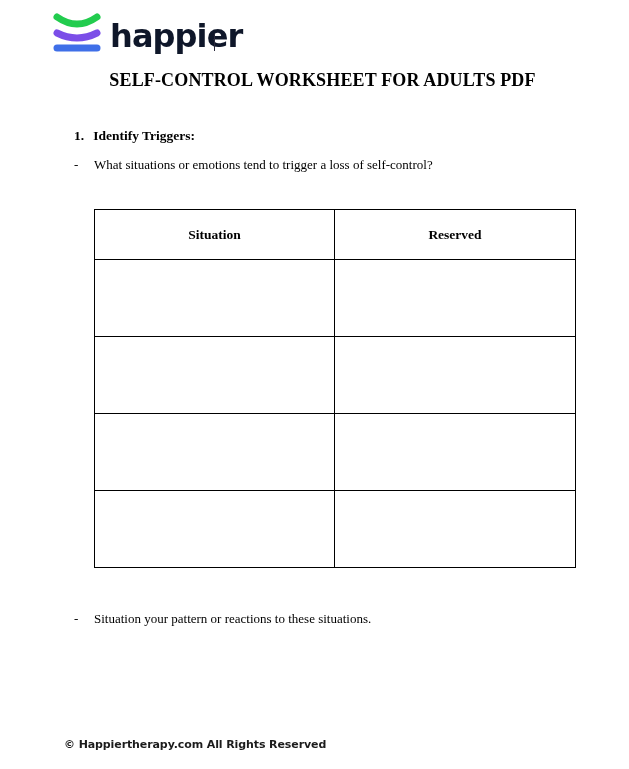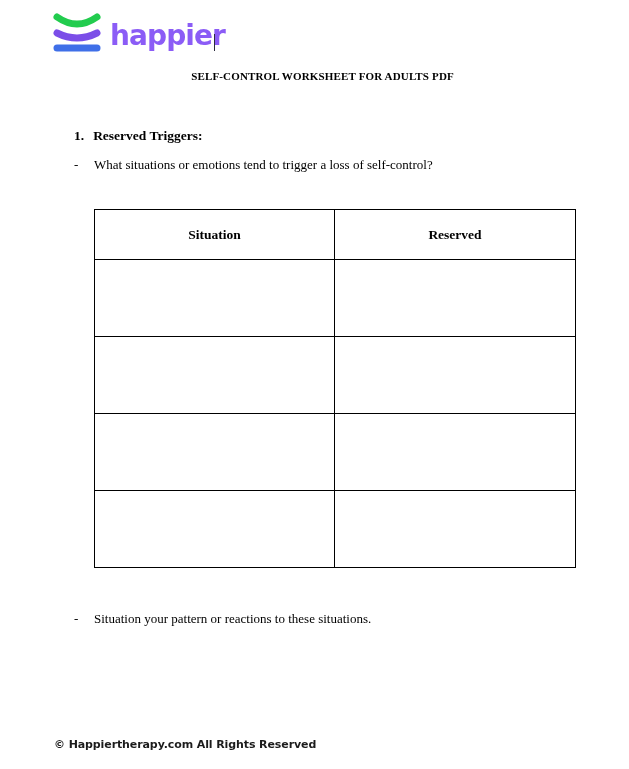--- a/index.html
+++ b/index.html
@@ -28,24 +28,24 @@
   }
   .logo-mark {
     width: 48px;
     height: 46px;
     display: block;
     flex: none;
   }
   .logo-word {
     font-family: "DejaVu Sans", "Liberation Sans", sans-serif;
     font-weight: bold;
-    font-size: 28px;
+    font-size: 32px;
     line-height: 22px;
     letter-spacing: -0.9px;
-    color: #8b5cf6;
+    color: #0f172a;
     position: relative;
     top: 1px;
   }
   .logo-word .wm-line { display: block; white-space: nowrap; }
   .logo-caret {
     position: absolute;
     left: 214px;
     top: 34px;
     width: 1px;
     height: 17px;
@@ -53,21 +53,21 @@
   }
 
   
   .doc-title {
     position: absolute;
     left: 0;
     top: 70px;
     width: 629px;
     text-align: center;
     font-weight: bold;
-    font-size: 11px;
+    font-size: 18px;
     letter-spacing: 0.15px;
     padding-left: 16px;
     box-sizing: border-box;
   }
 
   .numbered-item {
     position: absolute;
     left: 74px;
     top: 128px;
     font-weight: bold;
@@ -116,21 +116,21 @@
     text-align: center;
     vertical-align: middle;
   }
   .wk-table td.cell {
     height: 76px;
   }
 
   
   .footer {
     position: absolute;
-    left: 54px;
+    left: 64px;
     top: 738px;
     font-family: "DejaVu Sans", "Liberation Sans", sans-serif;
     font-weight: bold;
     font-size: 11px;
     color: #1c1c1c;
     letter-spacing: -0.1px;
     text-align: center;
   }
 </style>
 </head>
@@ -145,21 +145,21 @@
   <div class="logo-word">
     <span class="wm-line">happier</span>
   </div>
 </div>
 <div class="logo-caret"></div>
 
 <div class="doc-title">SELF-CONTROL WORKSHEET FOR ADULTS PDF</div>
 
 <div class="numbered-item">
   <span class="num">1.</span>
-  <span>Reserved Triggers:</span>
+  <span>Identify Triggers:</span>
 </div>
 
 <div class="bullet-line bullet-q">
   <span class="dash">-</span>
   <span>What situations or emotions tend to trigger a loss of self-control?</span>
 </div>
 
 <table class="wk-table">
   <colgroup>
     <col class="c-situation">

